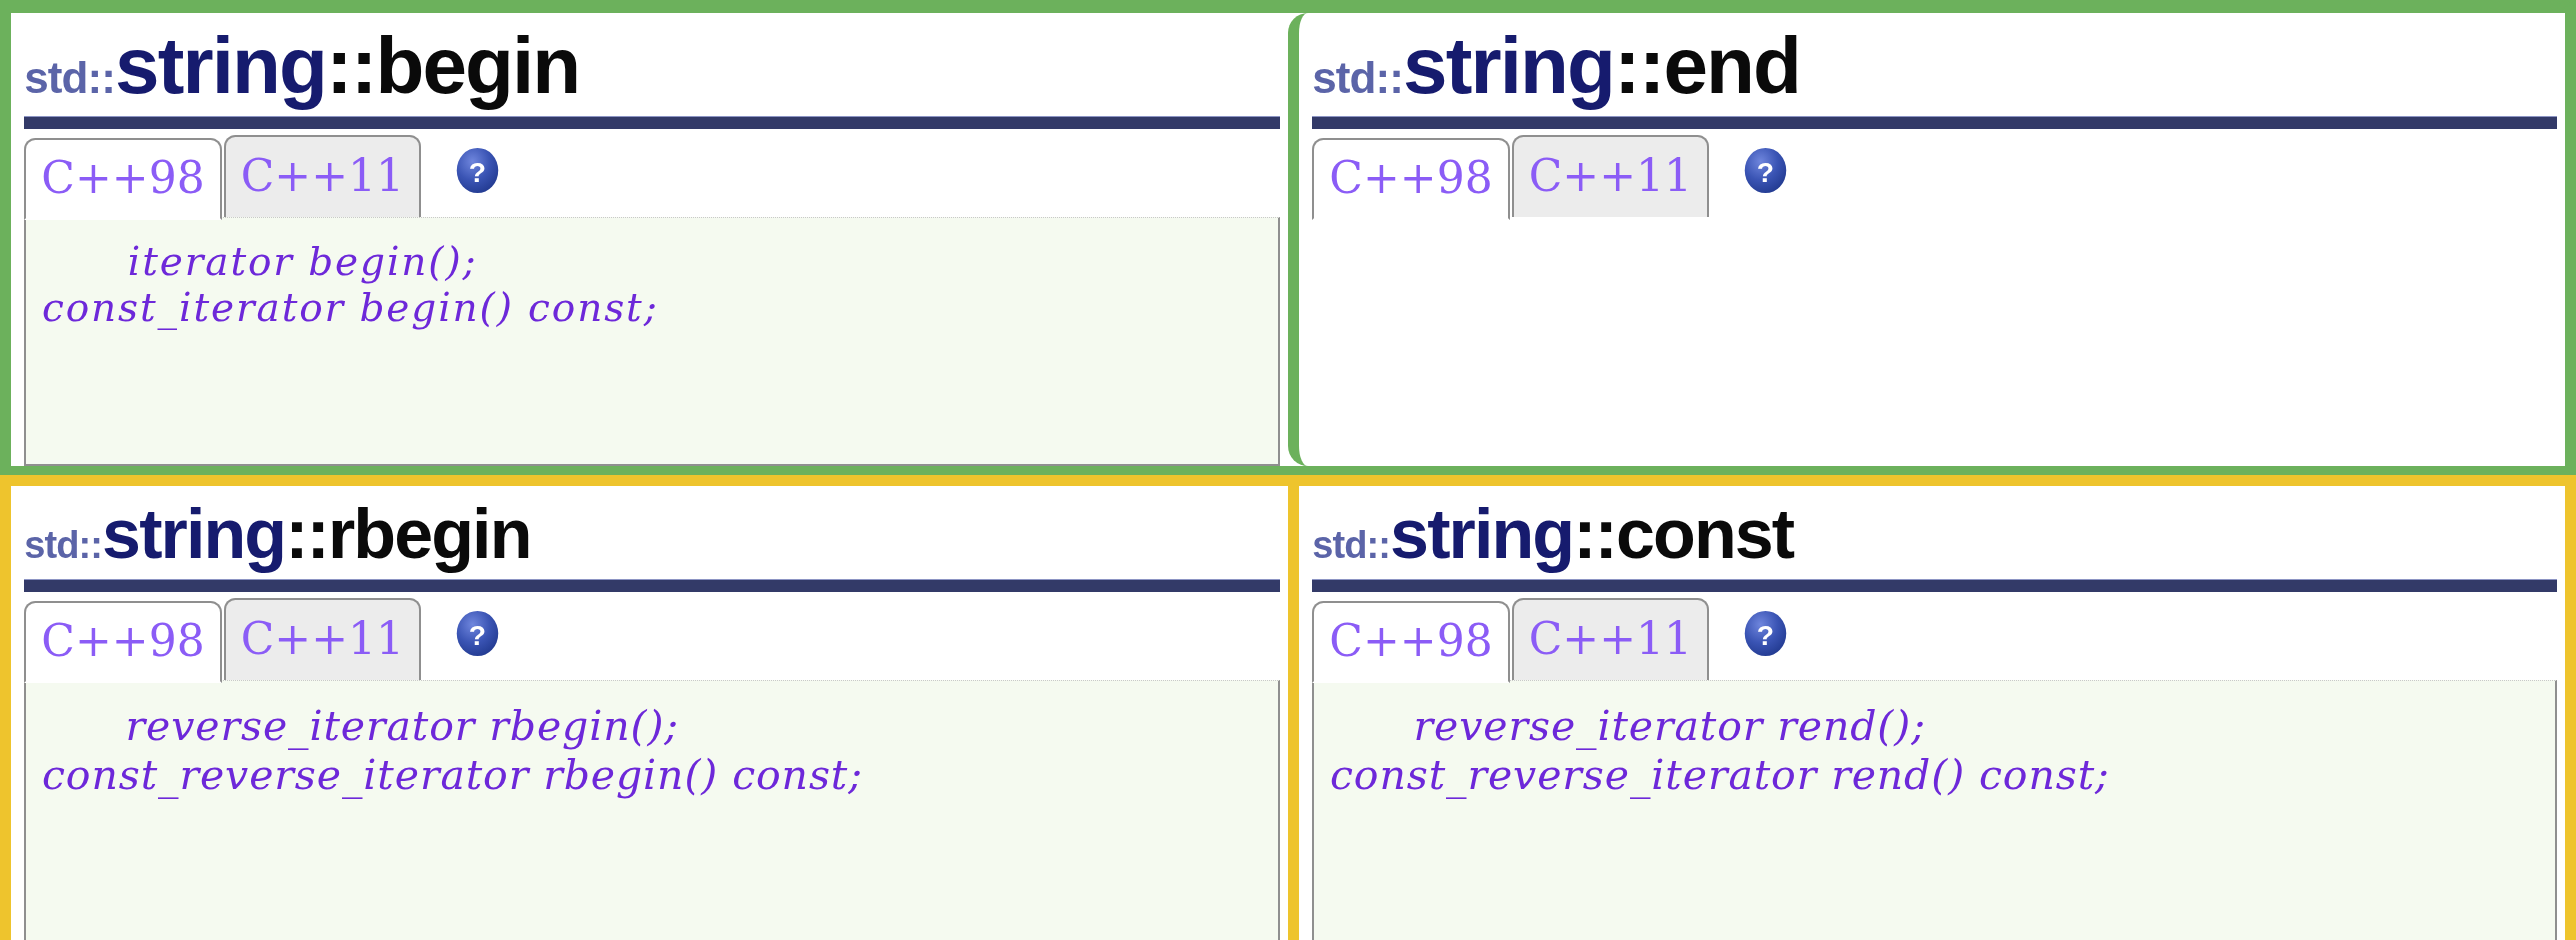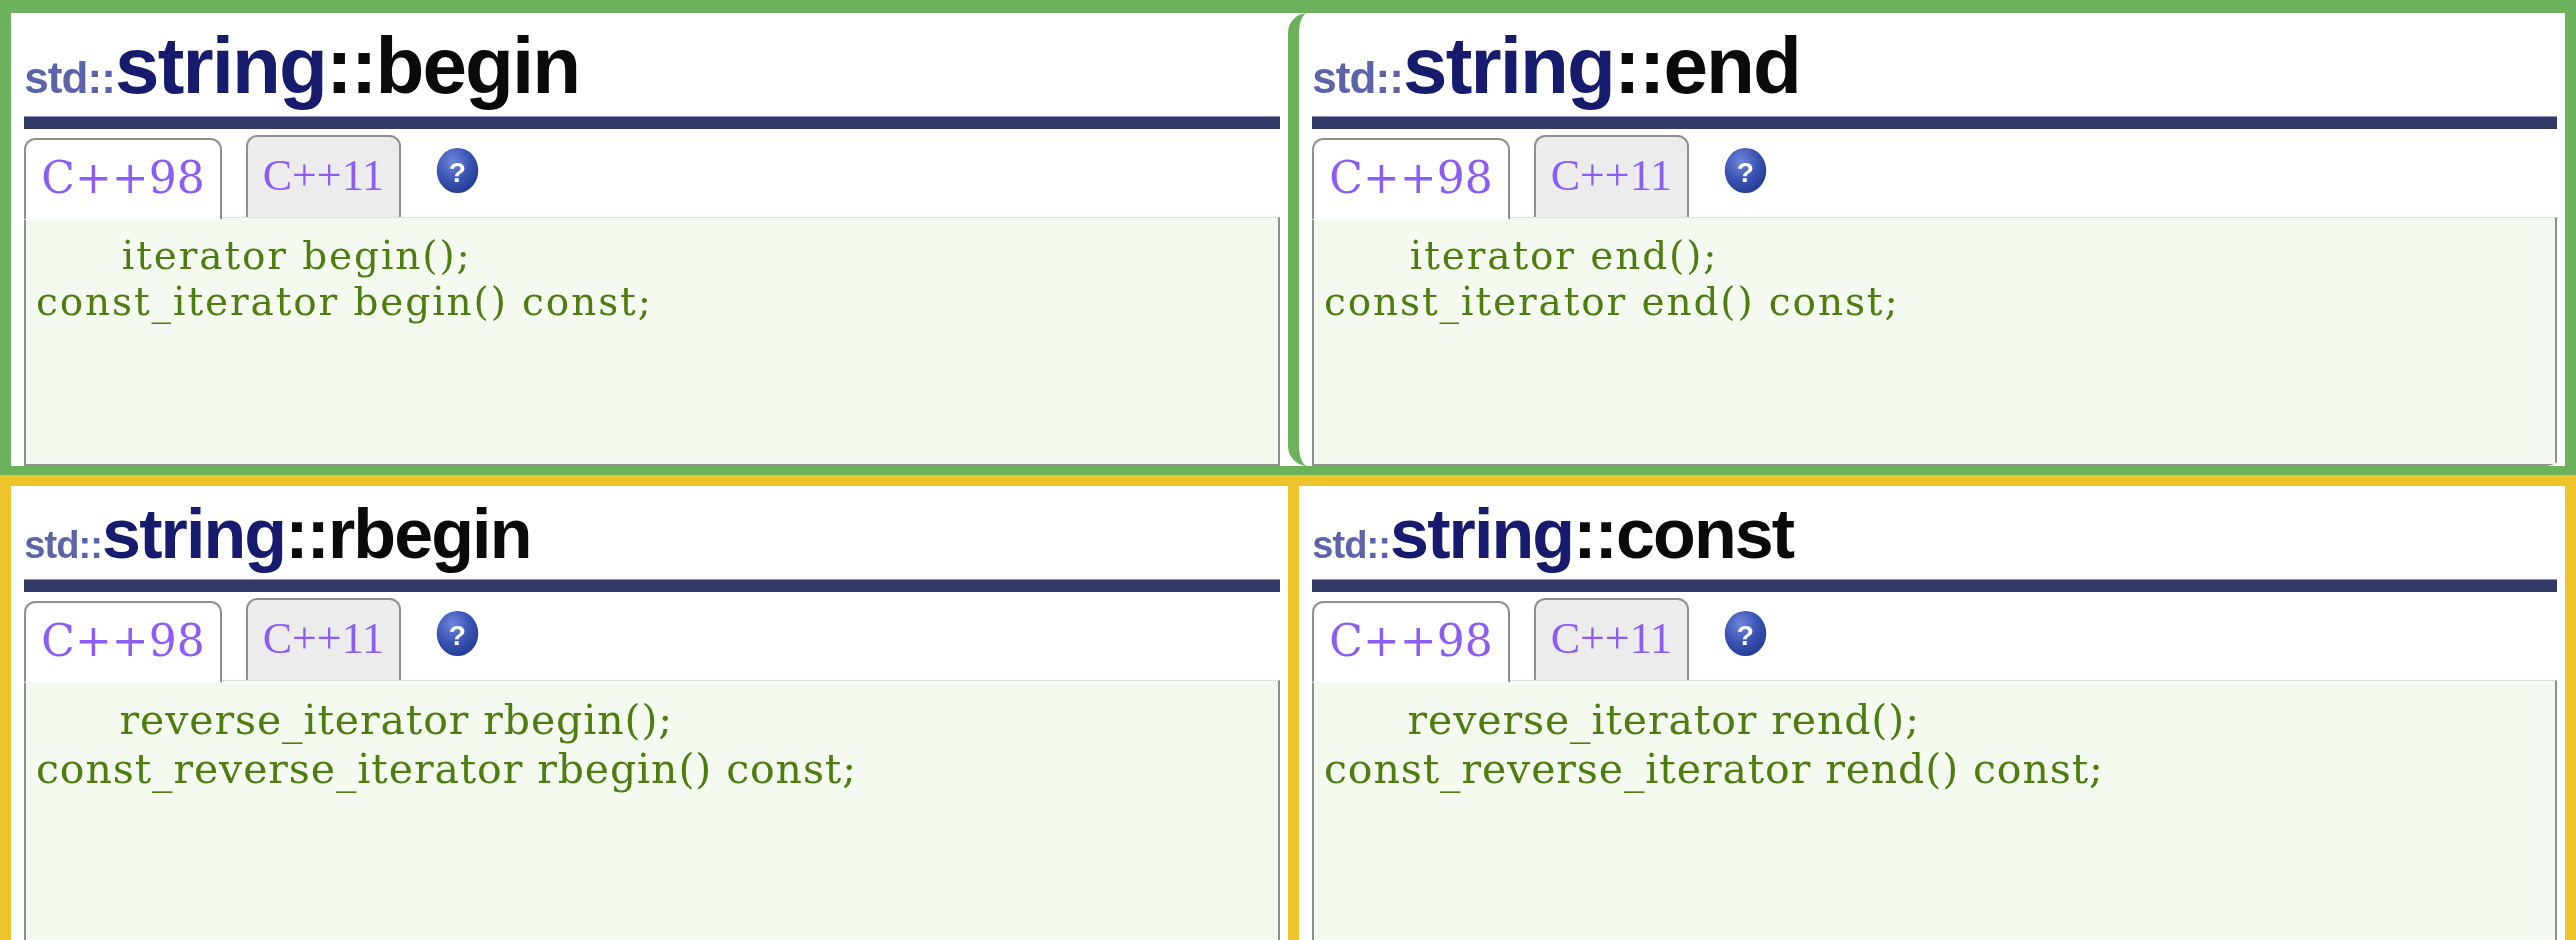--- a/index.html
+++ b/index.html
@@ -139,23 +139,22 @@
   }
   .tab.active {
     background: #ffffff;
     position: relative;
     z-index: 3;
     margin-bottom: -2.8px;
     border-bottom: 2.8px solid #ffffff;
   }
   .tab.inactive {
     background: #ececec;
-    margin-left: 24px;
+    margin-left: 2px;
     z-index: 2;
-    font-family: Liberation Serif, serif;
   }
   .help-icon {
     margin-left: 32px;
     margin-bottom: 11.4px;
     width: 49px;
     height: 49px;
     flex: 0 0 auto;
     align-self: center;
   }
 
@@ -164,27 +163,28 @@
     flex: 1 1 auto;
     box-sizing: border-box;
     margin-right: 7.6px;
     background: #f5faf0;
     border: 2.8px solid #8f8f8f;
     border-top: 1.9px dotted #c9c9c9;
     padding: 11.4px 5.7px 9.5px 5.7px;
     overflow: hidden;
   }
   .code {
-    margin: 4px;
+    margin: 10px;
     font-family: "DejaVu Serif", serif;
     font-size: 39px;
     line-height: 1.18;
-    color: #4d7c0f;
+    color: #6d28d9;
     white-space: pre;
     letter-spacing: 1.9px;
+    font-style: italic;
   }
   .panel.compact .code { font-size: 41px; letter-spacing: 0.9px; }
 </style>
 </head>
 <body>
 
 <div class="screen">
 
   <div class="group green">
 
@@ -227,24 +227,20 @@
         <div class="tabstrip">
           <div class="tab active">C++98</div>
           <div class="tab inactive">C++11</div>
           <span class="help-icon">
             <svg viewBox="0 0 52 52" width="49" height="49" aria-hidden="true">
               <ellipse cx="26" cy="26" rx="22" ry="24" fill="url(#hg1)"></ellipse>
               <text x="26" y="38" font-family="'Liberation Sans', sans-serif" font-size="30" font-weight="bold" fill="#ffffff" text-anchor="middle">?</text>
             </svg>
           </span>
         </div>
-        <div class="codebox">
-          <pre class="code">      iterator end();
-const_iterator end() const;</pre>
-        </div>
       </div>
     </div>
 
   </div>
 
   <div class="group yellow">
 
     <div class="panel compact">
       <div class="panel-inner">
         <div class="title">

